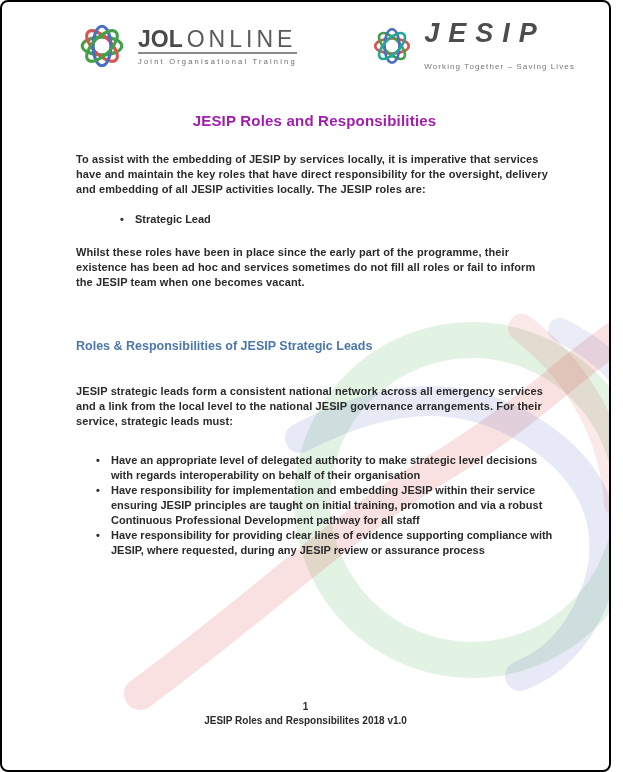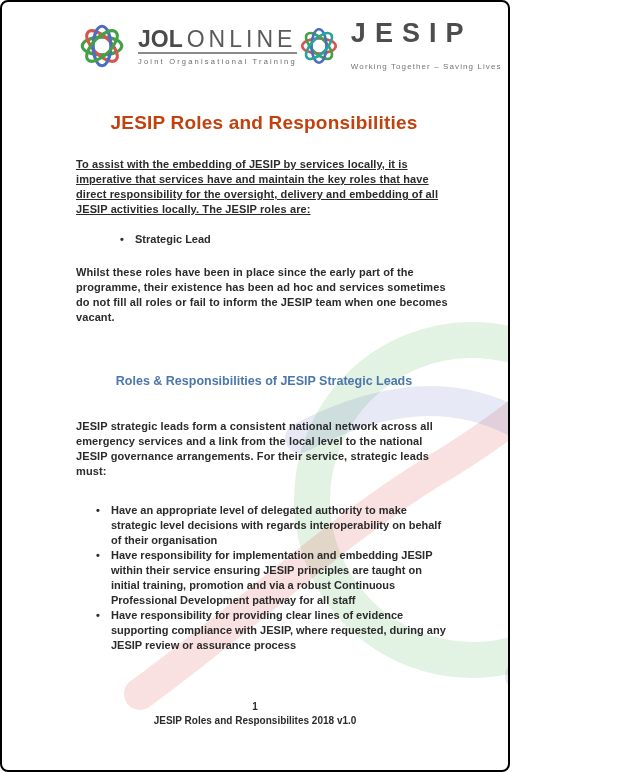--- a/index.html
+++ b/index.html
@@ -1,48 +1,48 @@
 <!DOCTYPE html>
 <html><head>
 <meta charset="utf-8">
 <style>
   * { margin:0; padding:0; box-sizing:border-box; }
   html,body { background:#ffffff; }
   .page {
     position:relative;
-    width:510px; height:772px;
+    width:611px; height:772px;
     background:#ffffff;
     border:2px solid #000000;
     border-radius:8px;
     overflow:hidden;
     font-family:"Liberation Sans", sans-serif;
     color:#262626;
   }
   .watermark {
     position:absolute; inset:0; z-index:0; pointer-events:none;
   }
   .content { position:relative; z-index:1; padding:18px 56px 0 74px; }
 
   
   .header { display:flex; justify-content:space-between; align-items:flex-start; margin-right:-22px; }
   .logo { display:flex; align-items:center; gap:10px; }
   .knot { flex:0 0 auto; }
   .jol-name { font-size:23px; font-weight:bold; color:#4a4a4a; line-height:24px;
               border-bottom:2px solid #8a8a8a; padding-bottom:1px; white-space:nowrap; }
   .jol-name .rest { font-weight:500; color:#5a5a5a; letter-spacing:4px; margin-left:4px; }
   .jol-tagline { font-size:7.5px; letter-spacing:2.2px; color:#6b6b6b; margin-top:3px; white-space:nowrap; }
-  .jesip-name { font-size:27px; font-weight:bold; color:#4d4d4d; letter-spacing:9px; line-height:26px; white-space:nowrap; }
+  .jesip-name { font-size:27px; font-weight:bold; color:#4d4d4d; letter-spacing:9px; line-height:26px; white-space:nowrap;font-style:italic; }
   .jesip-tagline { font-size:8px; letter-spacing:1.1px; color:#767676; margin-top:16px; white-space:nowrap; }
 
   
-  .doc-title { margin-top:40px; text-align:center; color:#c2410c; font-size:19px; font-weight:bold; letter-spacing:.2px; }
+  .doc-title { margin-top:40px; text-align:center; color:#a21caf; font-size:15px; font-weight:bold; letter-spacing:.2px; }
   .body-text { font-size:11px; line-height:15px; font-weight:600; letter-spacing:.1px; color:#2b2b2b; }
-  .p-intro { margin-top:23px;text-decoration:underline; }
+  .p-intro { margin-top:23px; }
   .p-continuity { margin-top:16px; }
-  .section-heading { margin-top:49px; text-align:center; color:#4c77ab; font-size:12.5px; font-weight:bold; }
+  .section-heading { margin-top:49px; color:#4c77ab; font-size:12.5px; font-weight:bold; }
   .p-section-intro { margin-top:31px; }
 
   ul { list-style:none; }
   li { position:relative; padding-left:17px; font-size:11px; line-height:15px; font-weight:600; color:#2b2b2b; }
   li::before { content:"•"; position:absolute; left:2px; top:0; font-size:11px; }
   .roles-list { margin:15px 0 0 42px; }
   .roles-list li { margin-bottom:18px; }
   .resp-list { margin:24px 0 0 18px; }
   .resp-list li { margin-bottom:0; }
 

